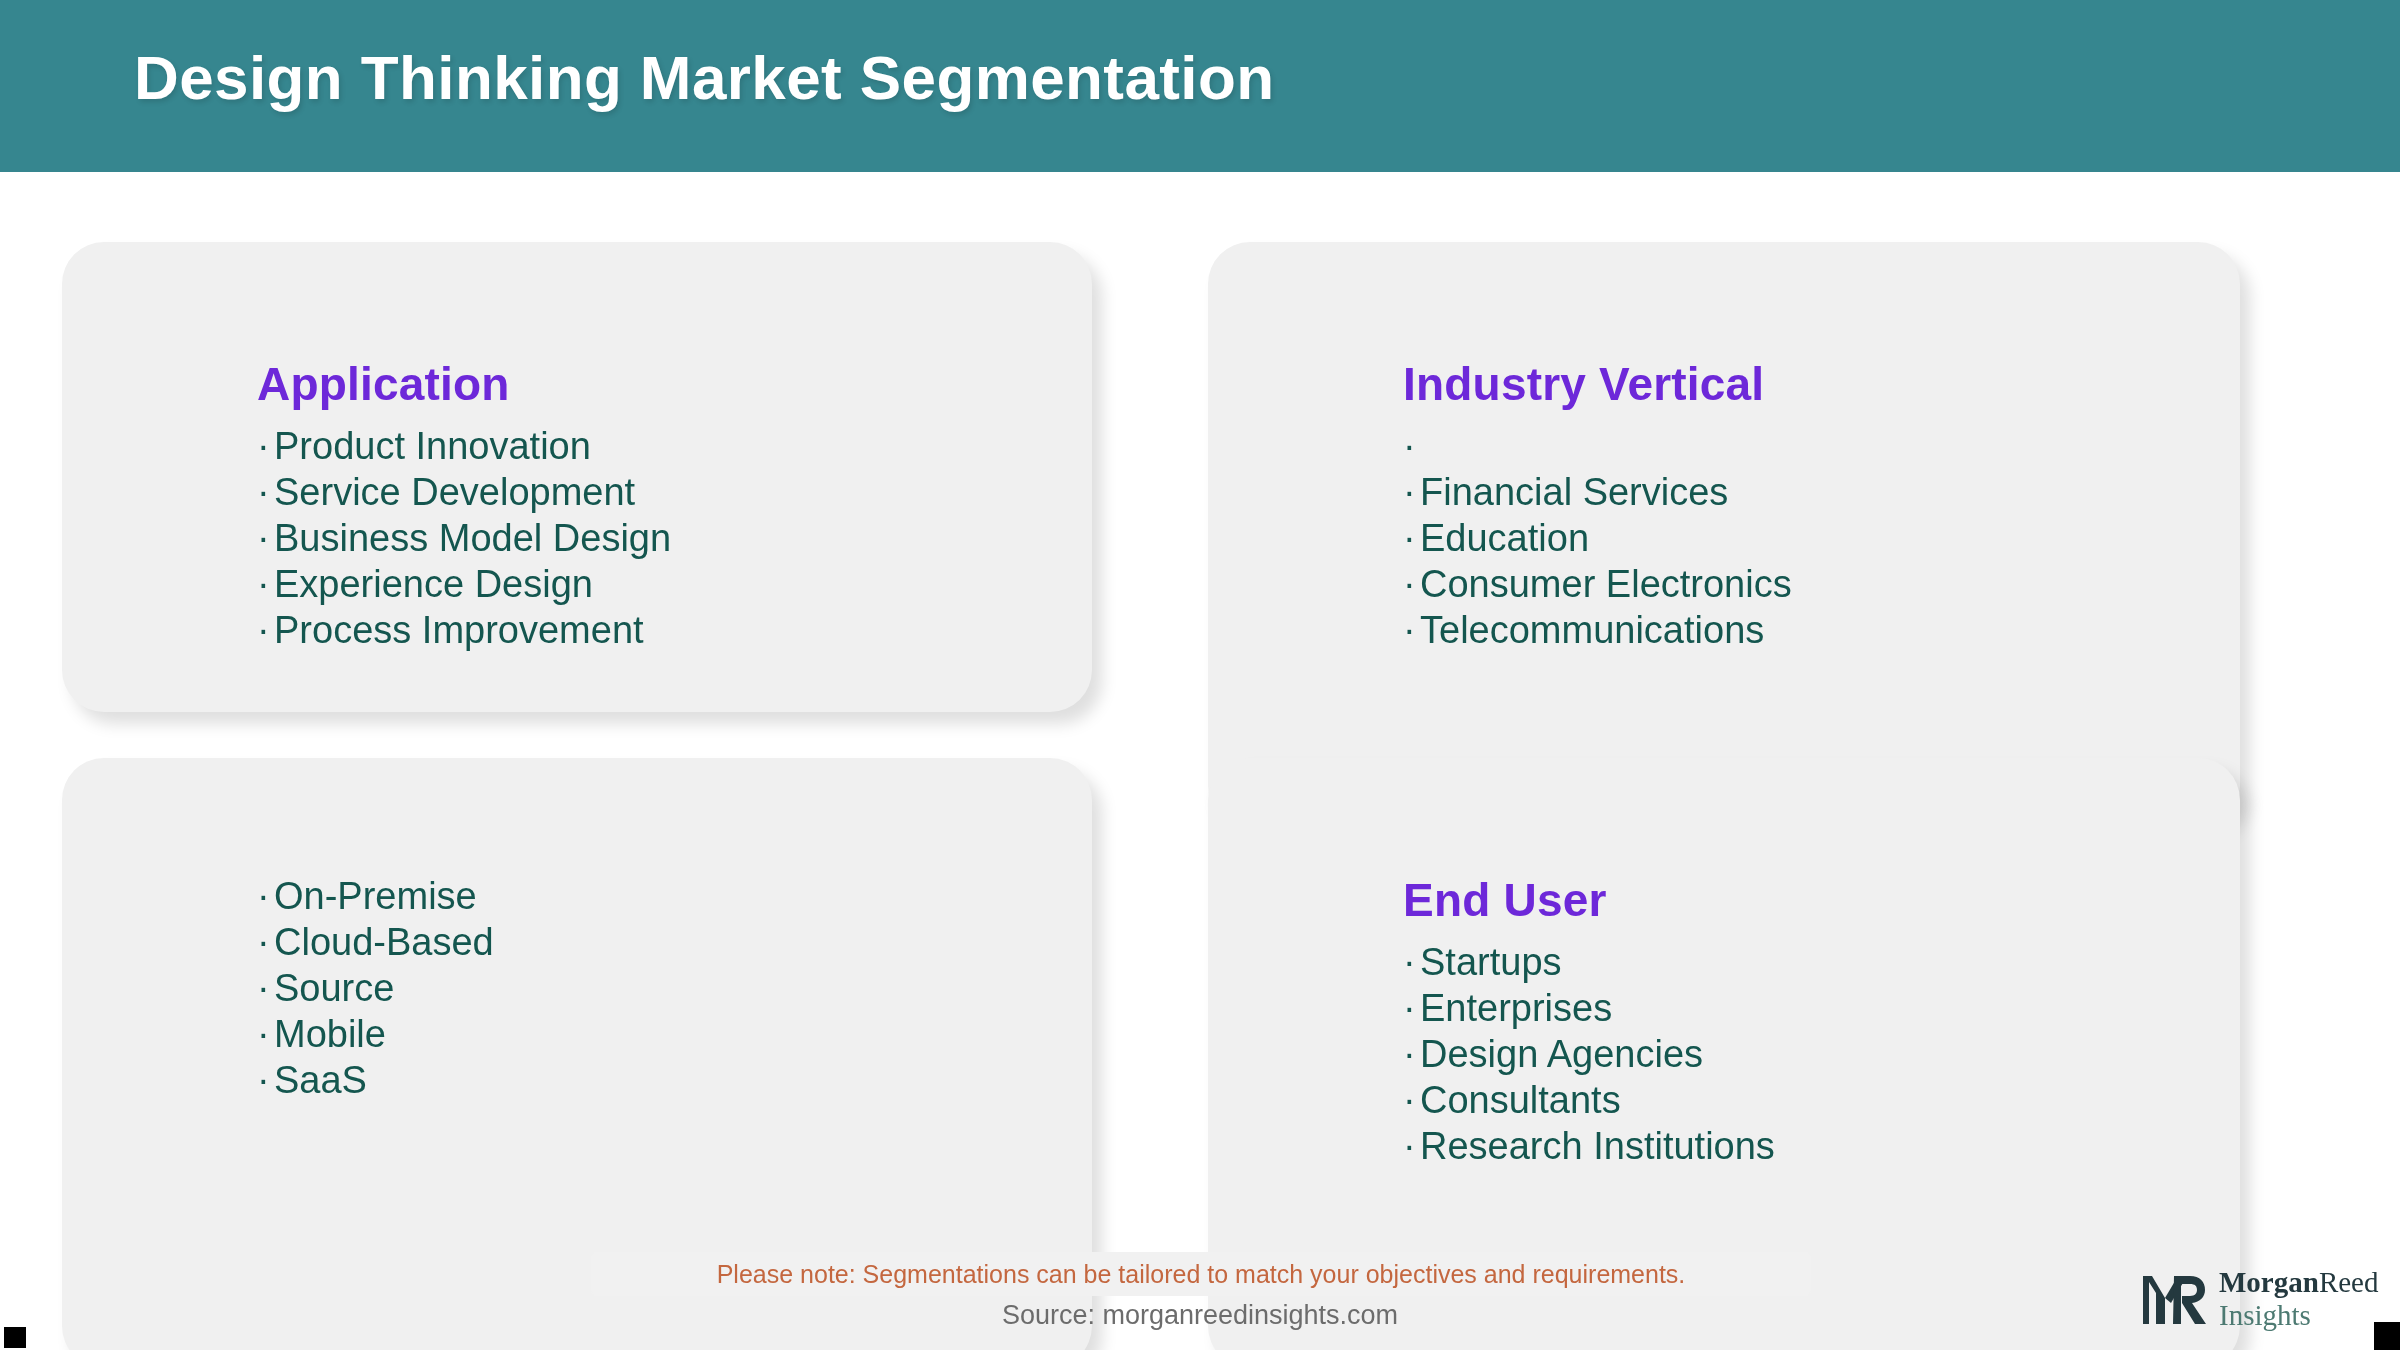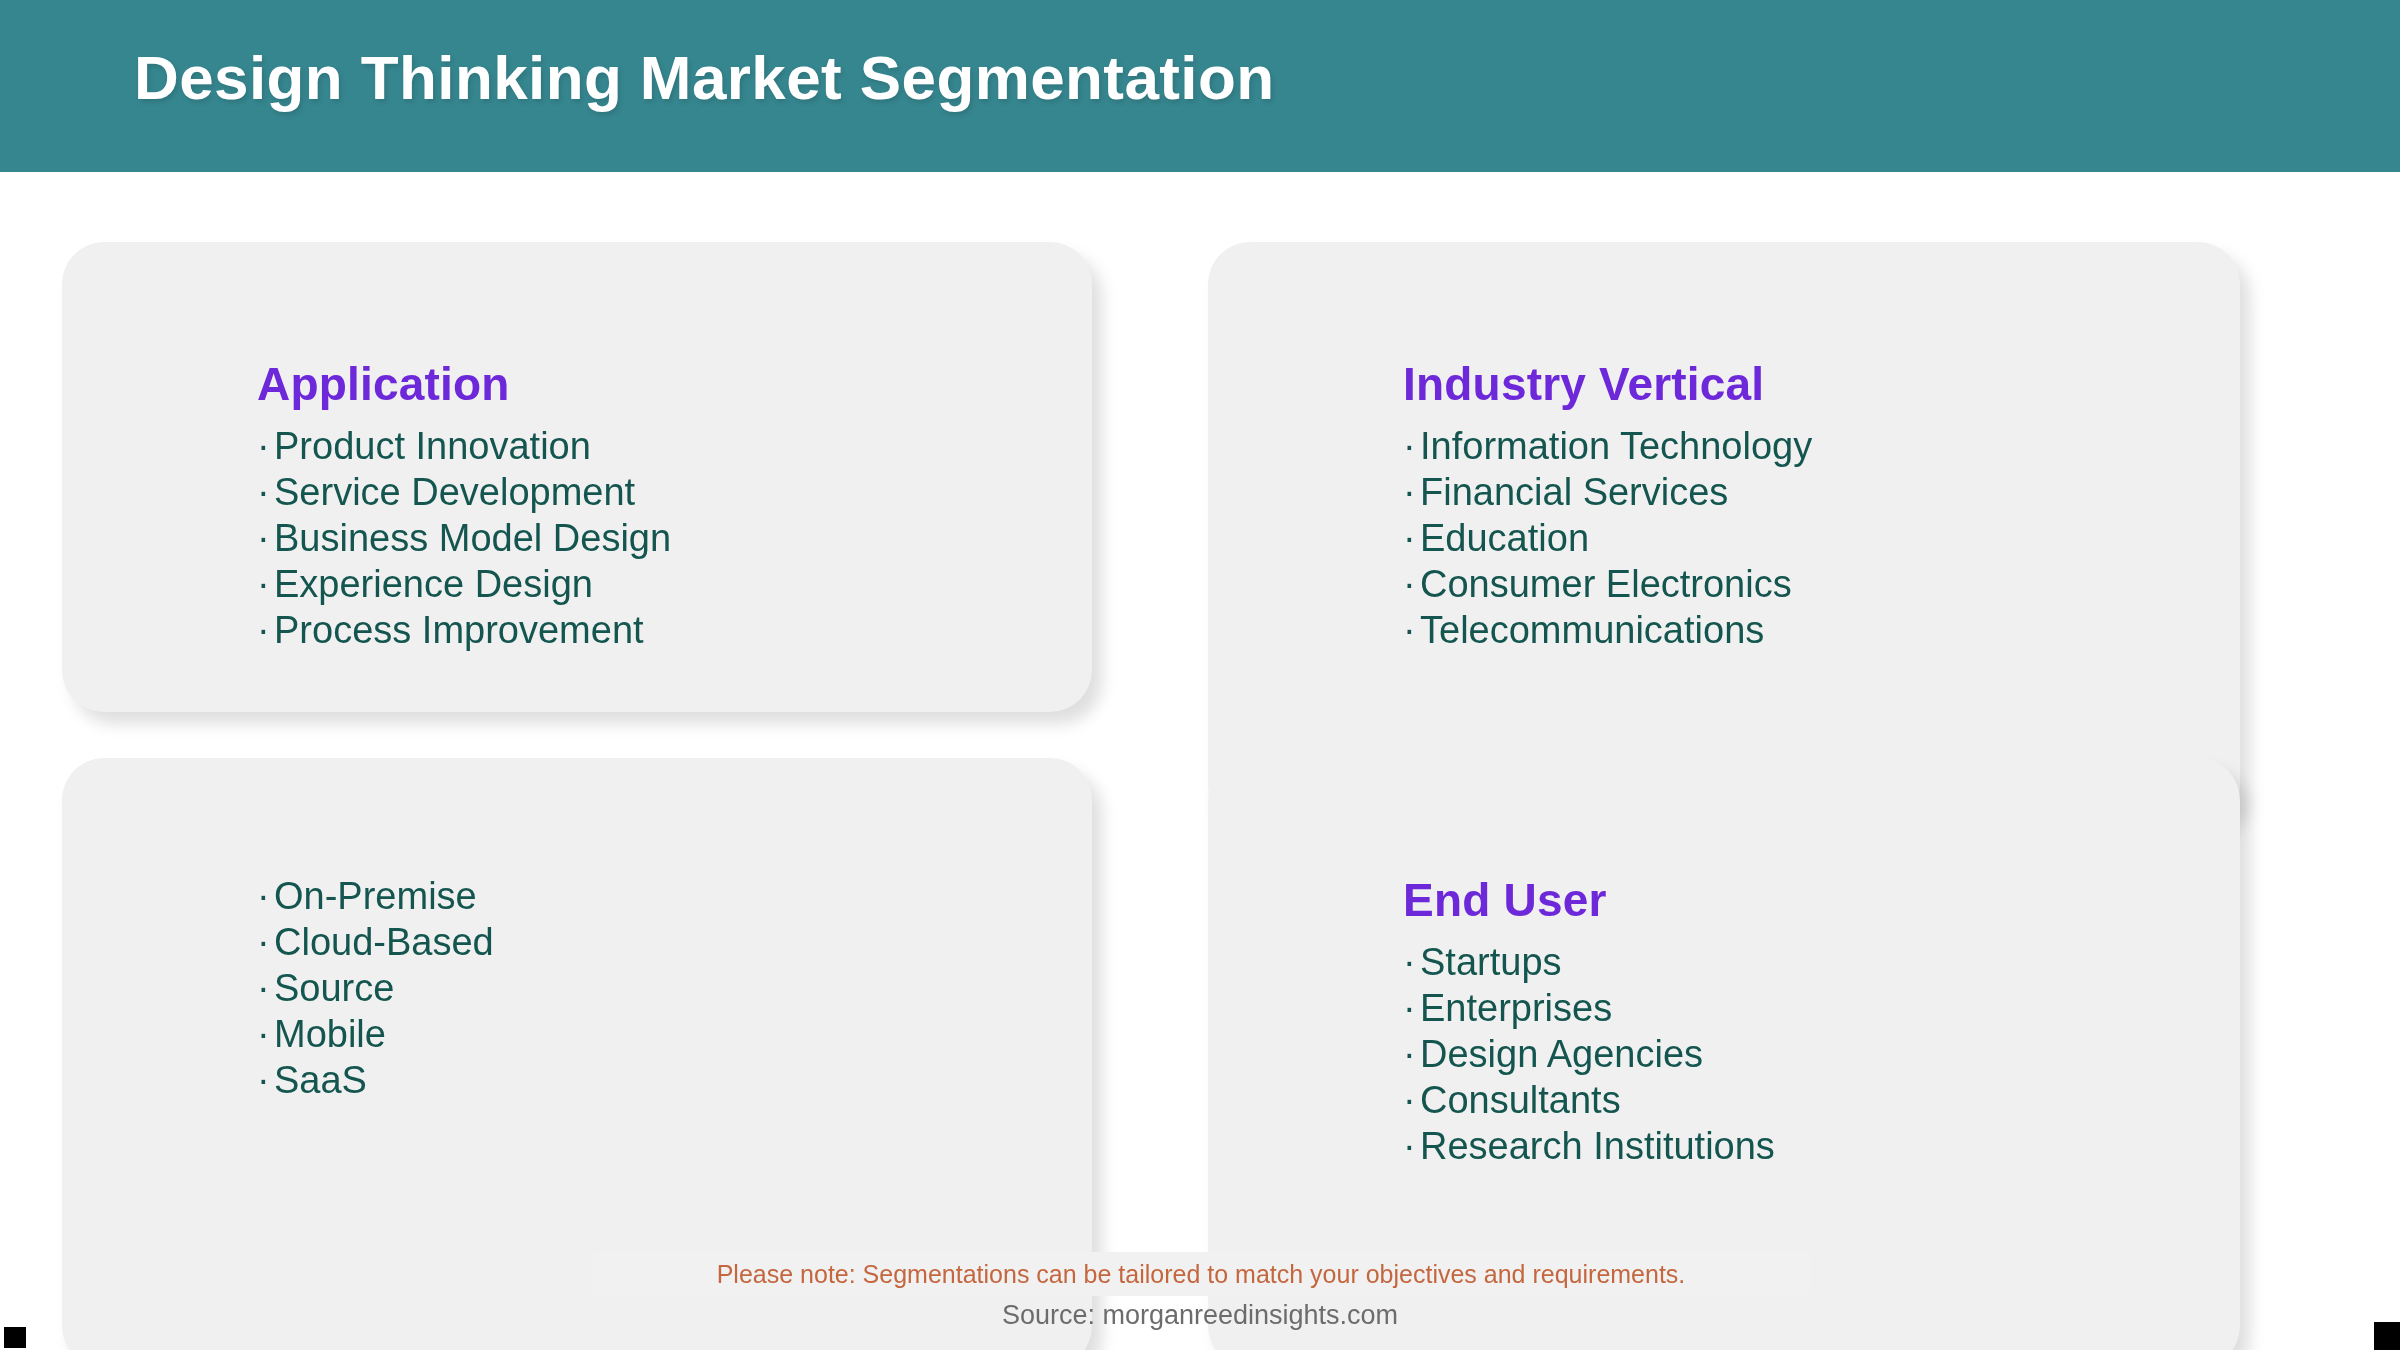--- a/index.html
+++ b/index.html
@@ -193,21 +193,20 @@
         </ul>
       </div>
     </div>
 
     <div class="card card-tr">
       <div class="card-inner">
         <div class="card-title">Industry Vertical</div>
         <ul class="card-list">
           <li>
               <span class="bullet">·</span>
-              <span>Information Technology</span>
             </li>
           <li>
               <span class="bullet">·</span>
               <span>Financial Services</span>
             </li>
           <li>
               <span class="bullet">·</span>
               <span>Education</span>
             </li>
           <li>
@@ -278,17 +277,28 @@
     </div>
 
   </div>
 
   <div class="note-box">
     <div class="note-text">Please note: Segmentations can be tailored to match your objectives and requirements.</div>
   </div>
 
   <div class="source-text">Source: morganreedinsights.com</div>
 
+  <div class="logo">
+    <svg class="logo-mark" viewBox="0 0 70 56">
+      <path d="M3 53 L3 5 L12 5 L25 27 L25 53 L16 53 L16 22 L9 11 L9 53 Z" fill="#24393f"></path>
+      <path d="M25 27 L38 5 L47 5 L31 32 Z" fill="#24393f"></path>
+      <path d="M34 5 L50 5 C60 5 65 11 65 19 C65 26 60 31 52 32 L66 53 L55 53 L42 32 L42 25 L50 25 C55 25 57 22 57 19 C57 15 55 13 50 13 L41 13 L41 53 L33 53 Z" fill="#24393f"></path>
+    </svg>
+    <div class="logo-words">
+      <div class="logo-line1"><span class="bold">Morgan</span><span>Reed</span></div>
+      <div class="logo-line2">Insights</div>
+    </div>
+  </div>
 
   <div class="corner-mark"></div>
   <div class="corner-mark-r"></div>
 
 </div>
 
 </body></html>

